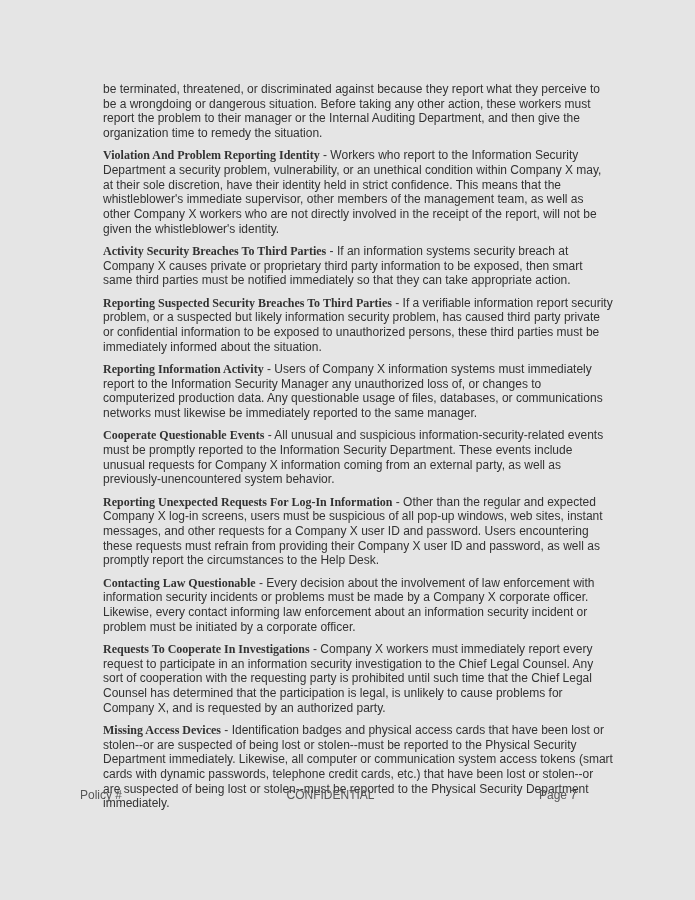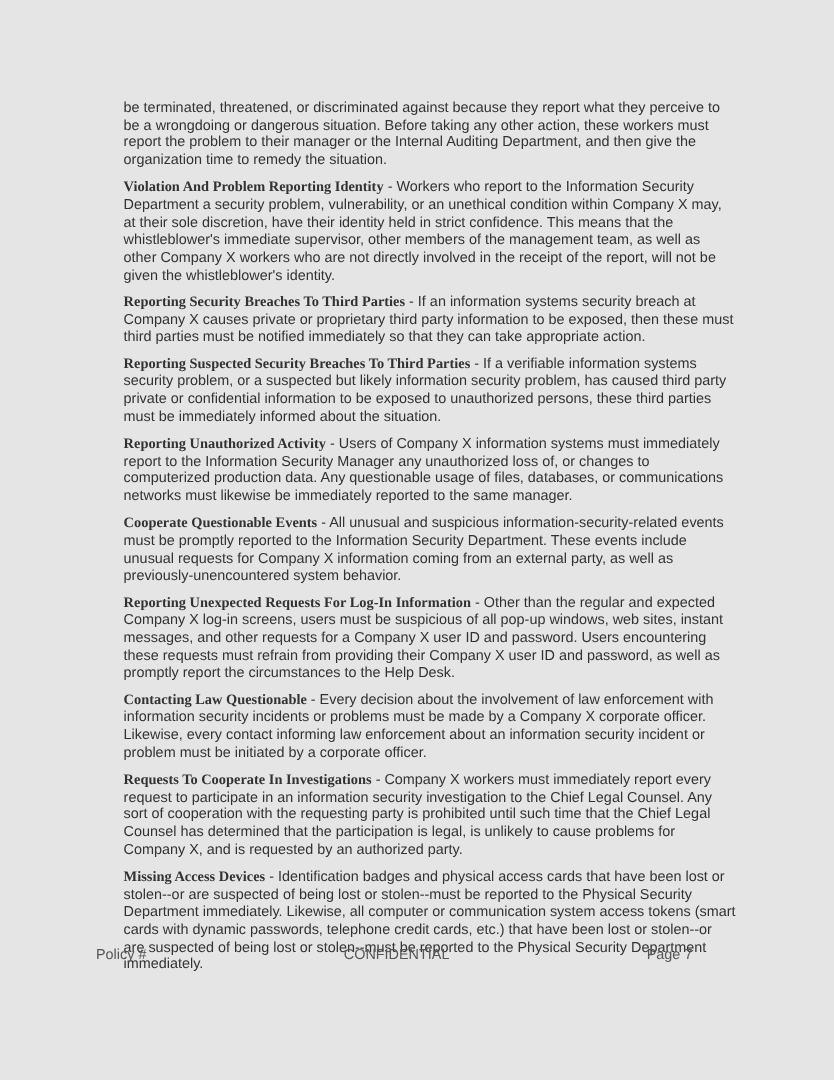--- a/index.html
+++ b/index.html
@@ -48,25 +48,25 @@
 </head>
 <body>
 
 <div class="page">
 
   <div class="doc-body">
     <p><span>be terminated, threatened, or discriminated against because they report what they perceive to be a wrongdoing or dangerous situation. Before taking any other action, these workers must report the problem to their manager or the Internal Auditing Department, and then give the organization time to remedy the situation.</span></p>
 
     <p><span class="section-heading">Violation And Problem Reporting Identity</span><span> - Workers who report to the Information Security Department a security problem, vulnerability, or an unethical condition within Company X may, at their sole discretion, have their identity held in strict confidence. This means that the whistleblower's immediate supervisor, other members of the management team, as well as other Company X workers who are not directly involved in the receipt of the report, will not be given the whistleblower's identity.</span></p>
 
-    <p><span class="section-heading">Reporting Security Breaches To Third Parties</span><span> - If an information systems security breach at Company X causes private or proprietary third party information to be exposed, then these must third parties must be notified immediately so that they can take appropriate action.</span></p>
+    <p><span class="section-heading">Activity Security Breaches To Third Parties</span><span> - If an information systems security breach at Company X causes private or proprietary third party information to be exposed, then smart same third parties must be notified immediately so that they can take appropriate action.</span></p>
 
-    <p><span class="section-heading">Reporting Suspected Security Breaches To Third Parties</span><span> - If a verifiable information systems security problem, or a suspected but likely information security problem, has caused third party private or confidential information to be exposed to unauthorized persons, these third parties must be immediately informed about the situation.</span></p>
+    <p><span class="section-heading">Reporting Suspected Security Breaches To Third Parties</span><span> - If a verifiable information report security problem, or a suspected but likely information security problem, has caused third party private or confidential information to be exposed to unauthorized persons, these third parties must be immediately informed about the situation.</span></p>
 
-    <p><span class="section-heading">Reporting Unauthorized Activity</span><span> - Users of Company X information systems must immediately report to the Information Security Manager any unauthorized loss of, or changes to computerized production data. Any questionable usage of files, databases, or communications networks must likewise be immediately reported to the same manager.</span></p>
+    <p><span class="section-heading">Reporting Information Activity</span><span> - Users of Company X information systems must immediately report to the Information Security Manager any unauthorized loss of, or changes to computerized production data. Any questionable usage of files, databases, or communications networks must likewise be immediately reported to the same manager.</span></p>
 
     <p><span class="section-heading">Cooperate Questionable Events</span><span> - All unusual and suspicious information-security-related events must be promptly reported to the Information Security Department. These events include unusual requests for Company X information coming from an external party, as well as previously-unencountered system behavior.</span></p>
 
     <p><span class="section-heading">Reporting Unexpected Requests For Log-In Information</span><span> - Other than the regular and expected Company X log-in screens, users must be suspicious of all pop-up windows, web sites, instant messages, and other requests for a Company X user ID and password. Users encountering these requests must refrain from providing their Company X user ID and password, as well as promptly report the circumstances to the Help Desk.</span></p>
 
     <p><span class="section-heading">Contacting Law Questionable</span><span> - Every decision about the involvement of law enforcement with information security incidents or problems must be made by a Company X corporate officer. Likewise, every contact informing law enforcement about an information security incident or problem must be initiated by a corporate officer.</span></p>
 
     <p><span class="section-heading">Requests To Cooperate In Investigations</span><span> - Company X workers must immediately report every request to participate in an information security investigation to the Chief Legal Counsel. Any sort of cooperation with the requesting party is prohibited until such time that the Chief Legal Counsel has determined that the participation is legal, is unlikely to cause problems for Company X, and is requested by an authorized party.</span></p>
 
     <p><span class="section-heading">Missing Access Devices</span><span> - Identification badges and physical access cards that have been lost or stolen--or are suspected of being lost or stolen--must be reported to the Physical Security Department immediately. Likewise, all computer or communication system access tokens (smart cards with dynamic passwords, telephone credit cards, etc.) that have been lost or stolen--or are suspected of being lost or stolen--must be reported to the Physical Security Department immediately.</span></p>

